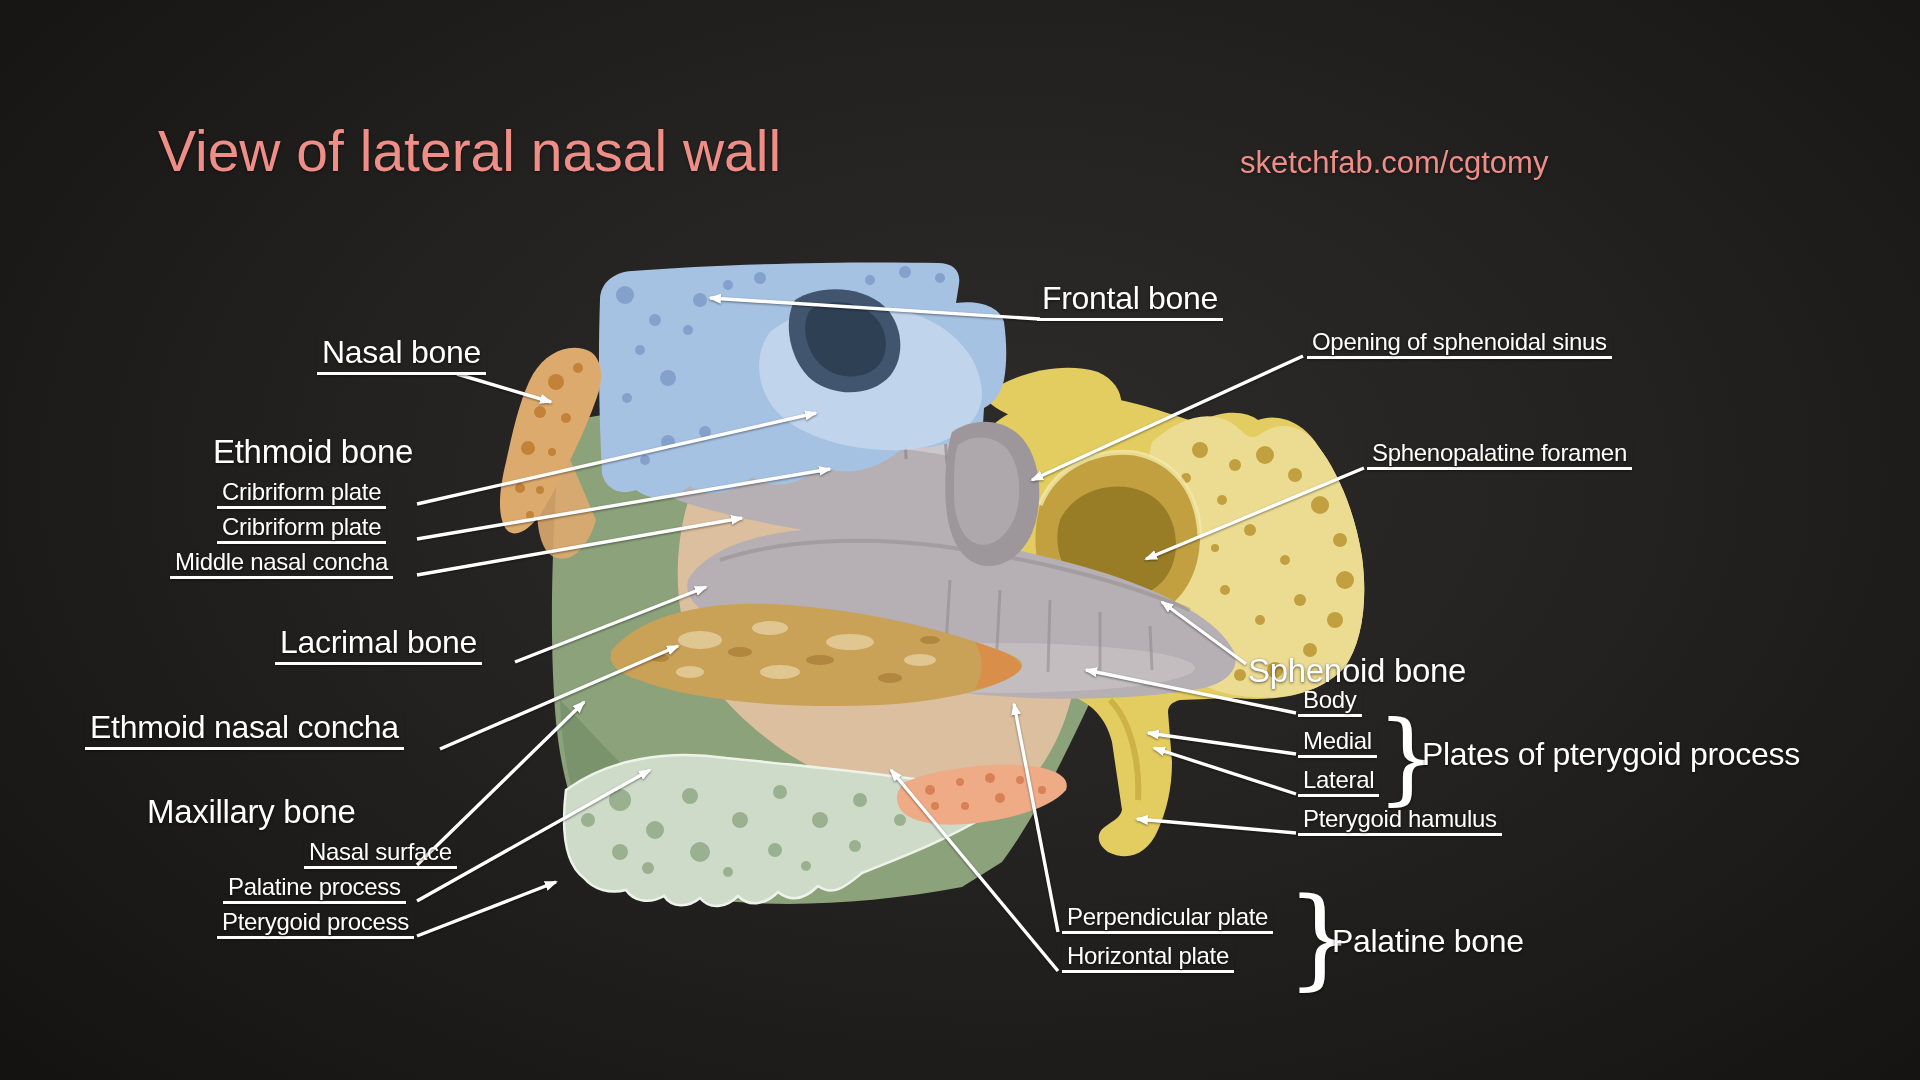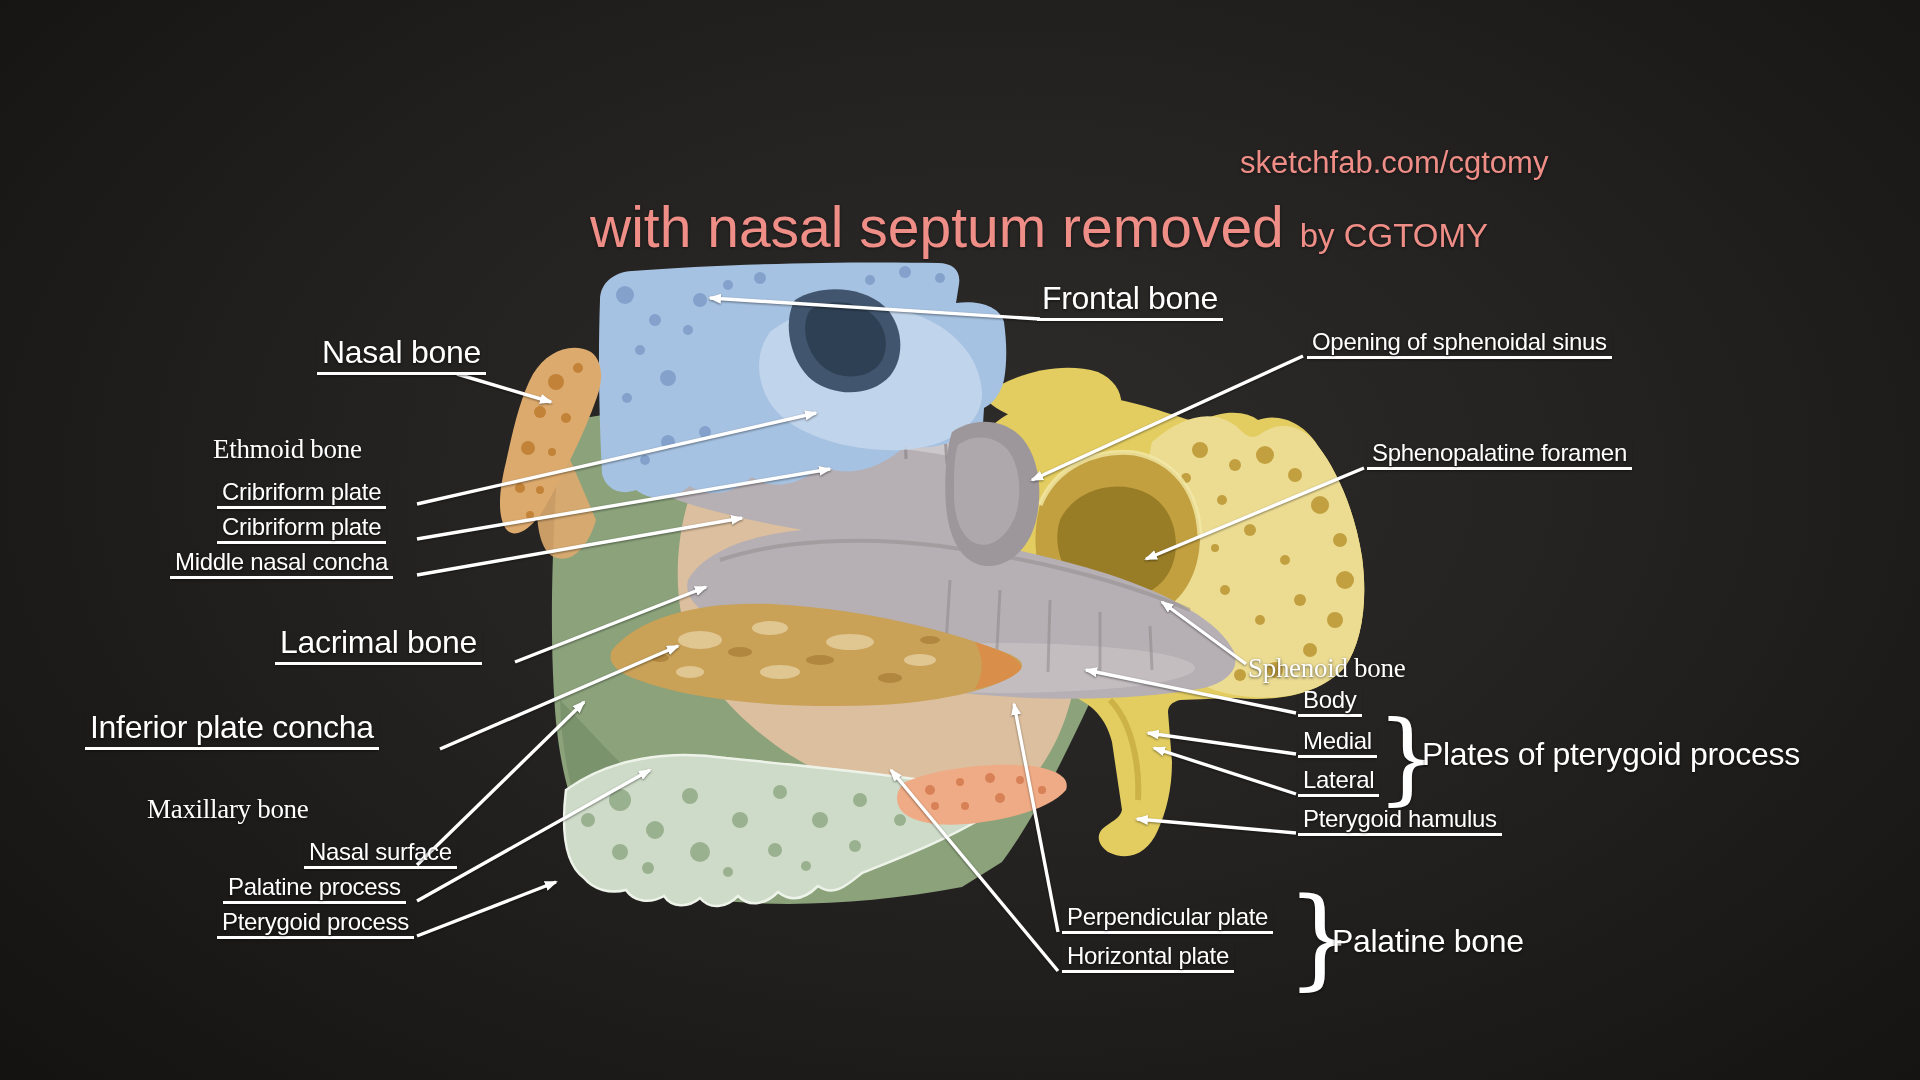--- a/index.html
+++ b/index.html
@@ -12,21 +12,21 @@
     font-family:"Liberation Sans", sans-serif;
   }
   .lbl{
     position:absolute;color:var(--label);white-space:nowrap;
     text-shadow:0 1px 3px rgba(0,0,0,.65);
     letter-spacing:-0.3px;line-height:1.05;
   }
   .u{border-bottom:3px solid var(--label);padding:0 5px 2px;margin-left:-5px;
      box-shadow:0 2px 2px -1px rgba(0,0,0,.5);}
   .big{font-size:32px;}
-  .big2{font-size:27px;font-family:Liberation Serif, serif;}
+  .big2{font-size:33px;}
   .sub{font-size:24px;}
   .title{
     position:absolute;color:var(--title);
     text-shadow:0 1px 3px rgba(0,0,0,.5);
     letter-spacing:0px;
   }
   .brace{
     position:absolute;color:var(--label);font-family:"DejaVu Serif", serif;
     font-weight:400;text-shadow:0 1px 3px rgba(0,0,0,.6);line-height:1;
   }
@@ -245,31 +245,31 @@
       <line x1="1246" y1="664" x2="1162" y2="602" marker-end="url(#arrow)"></line>
       <line x1="1296" y1="713" x2="1086" y2="670" marker-end="url(#arrow)"></line>
       <line x1="1296" y1="754" x2="1148" y2="733" marker-end="url(#arrow)"></line>
       <line x1="1296" y1="794" x2="1154" y2="748" marker-end="url(#arrow)"></line>
       <line x1="1296" y1="833" x2="1137" y2="819" marker-end="url(#arrow)"></line>
       <line x1="1058" y1="932" x2="1014" y2="704" marker-end="url(#arrow)"></line>
       <line x1="1058" y1="971" x2="891" y2="770" marker-end="url(#arrow)"></line>
     </g>
   </svg>
 
-  <div class="title" style="left:590px;top:194px;font-size:57px;"><span>with nasal septum removed</span> <span style="font-size:33px;">by CGTOMY</span></div>
+  <div class="title" style="left:158px;top:118px;font-size:57px;">View of lateral nasal wall</div>
   <div class="title" style="left:1240px;top:145px;font-size:31px;">sketchfab.com/cgtomy</div>
 
   <div class="lbl big u" style="left:1042px;top:282px;">Frontal bone</div>
   <div class="lbl big u" style="left:322px;top:336px;">Nasal bone</div>
   <div class="lbl big2" style="left:213px;top:435px;">Ethmoid bone</div>
   <div class="lbl sub u" style="left:222px;top:479px;">Cribriform plate</div>
   <div class="lbl sub u" style="left:222px;top:514px;">Cribriform plate</div>
   <div class="lbl sub u" style="left:175px;top:549px;">Middle nasal concha</div>
   <div class="lbl big u" style="left:280px;top:626px;">Lacrimal bone</div>
-  <div class="lbl big u" style="left:90px;top:711px;">Inferior plate concha</div>
+  <div class="lbl big u" style="left:90px;top:711px;">Ethmoid nasal concha</div>
   <div class="lbl big2" style="left:147px;top:795px;">Maxillary bone</div>
   <div class="lbl sub u" style="left:257px;top:839px;margin-left:47px;">Nasal surface</div>
   <div class="lbl sub u" style="left:228px;top:874px;text-align:center;">Palatine process</div>
   <div class="lbl sub u" style="left:222px;top:909px;">Pterygoid process</div>
   <div class="lbl sub u" style="left:1312px;top:329px;">Opening of sphenoidal sinus</div>
   <div class="lbl sub u" style="left:1372px;top:440px;">Sphenopalatine foramen</div>
   <div class="lbl big2" style="left:1248px;top:644px;margin-top:10px;">Sphenoid bone</div>
   <div class="lbl sub u" style="left:1303px;top:687px;">Body</div>
   <div class="lbl sub u" style="left:1303px;top:728px;">Medial</div>
   <div class="lbl sub u" style="left:1303px;top:767px;">Lateral</div>

